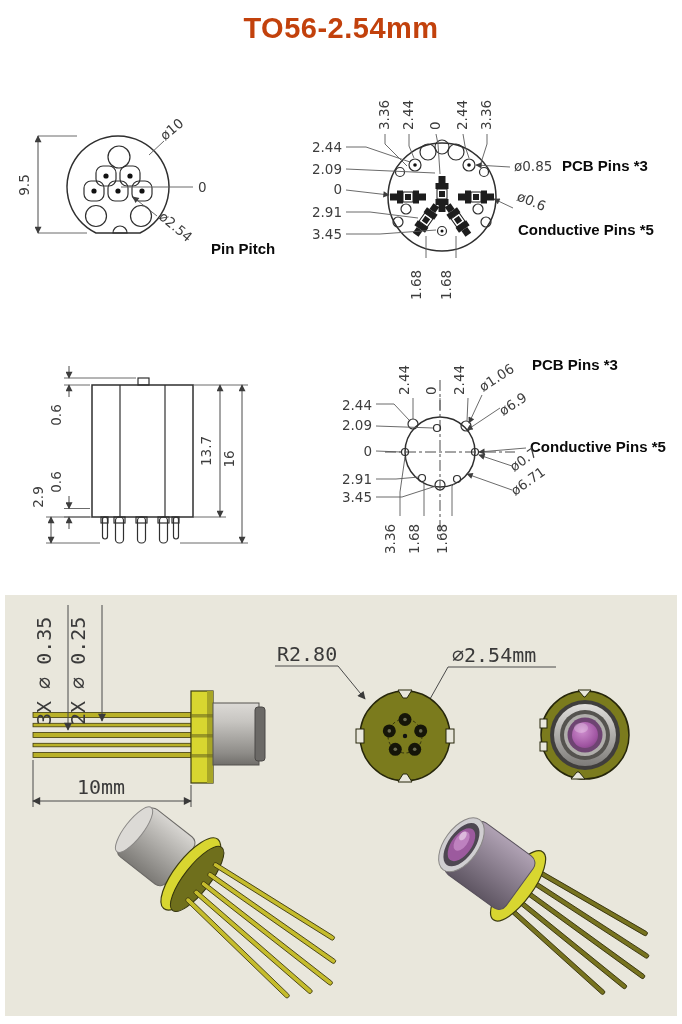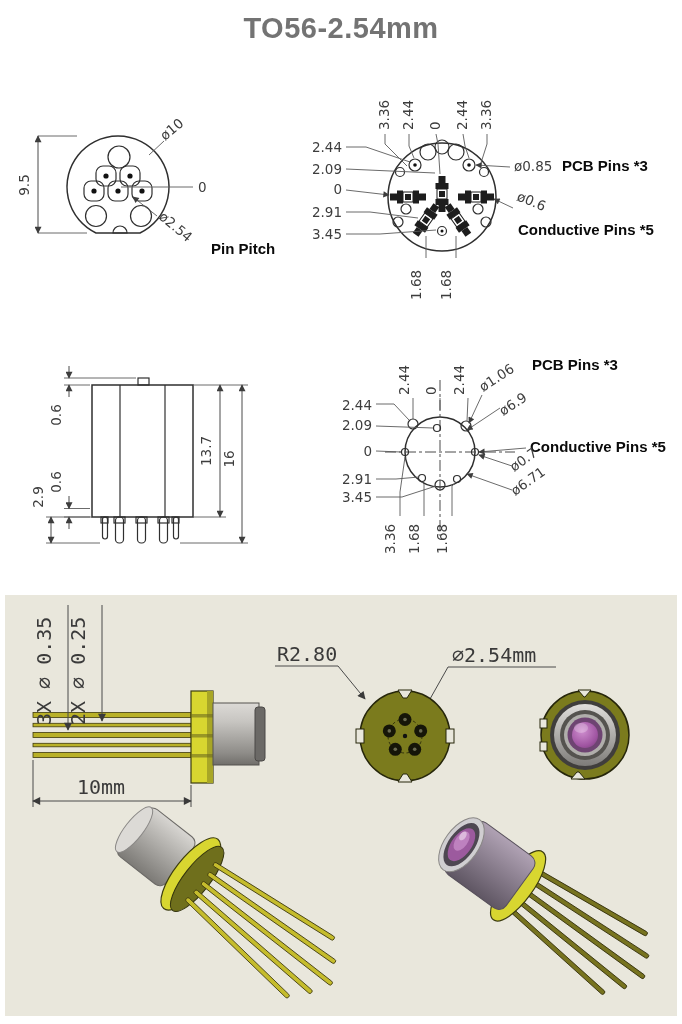--- a/index.html
+++ b/index.html
@@ -1,19 +1,19 @@
 <!DOCTYPE html>
 <html><head>
 <meta charset="utf-8">
 <style>
   html,body{margin:0;padding:0;background:#fff;}
   #page{position:relative;width:682px;height:1024px;background:#ffffff;overflow:hidden;
         font-family:"Liberation Sans",sans-serif;}
   #title{position:absolute;top:12px;left:0;width:682px;text-align:center;
-         font-size:29px;font-weight:700;color:#737373;letter-spacing:.5px;}
+         font-size:29px;font-weight:700;color:#c2410c;letter-spacing:.5px;}
   svg{position:absolute;overflow:visible;}
   .dim{font-family:"DejaVu Sans",sans-serif;font-size:13.5px;fill:#3d3d3d;}
   .dimb{font-family:"Liberation Sans",sans-serif;font-size:15px;font-weight:700;fill:#0a0a0a;}
   .cad{font-family:"DejaVu Sans Mono",monospace;font-size:20px;fill:#3a3a3a;}
   .ol{stroke:#2f2f2f;stroke-width:1.5;fill:none;}
   .ol2{stroke:#2f2f2f;stroke-width:1.2;fill:none;}
   .ld{stroke:#5a5a5a;stroke-width:.9;fill:none;}
   .dl{stroke:#4a4a4a;stroke-width:1;fill:none;}
   #render-panel{position:absolute;left:5px;top:595px;width:672px;height:421px;background:#e9e7dc;}
 </style>

